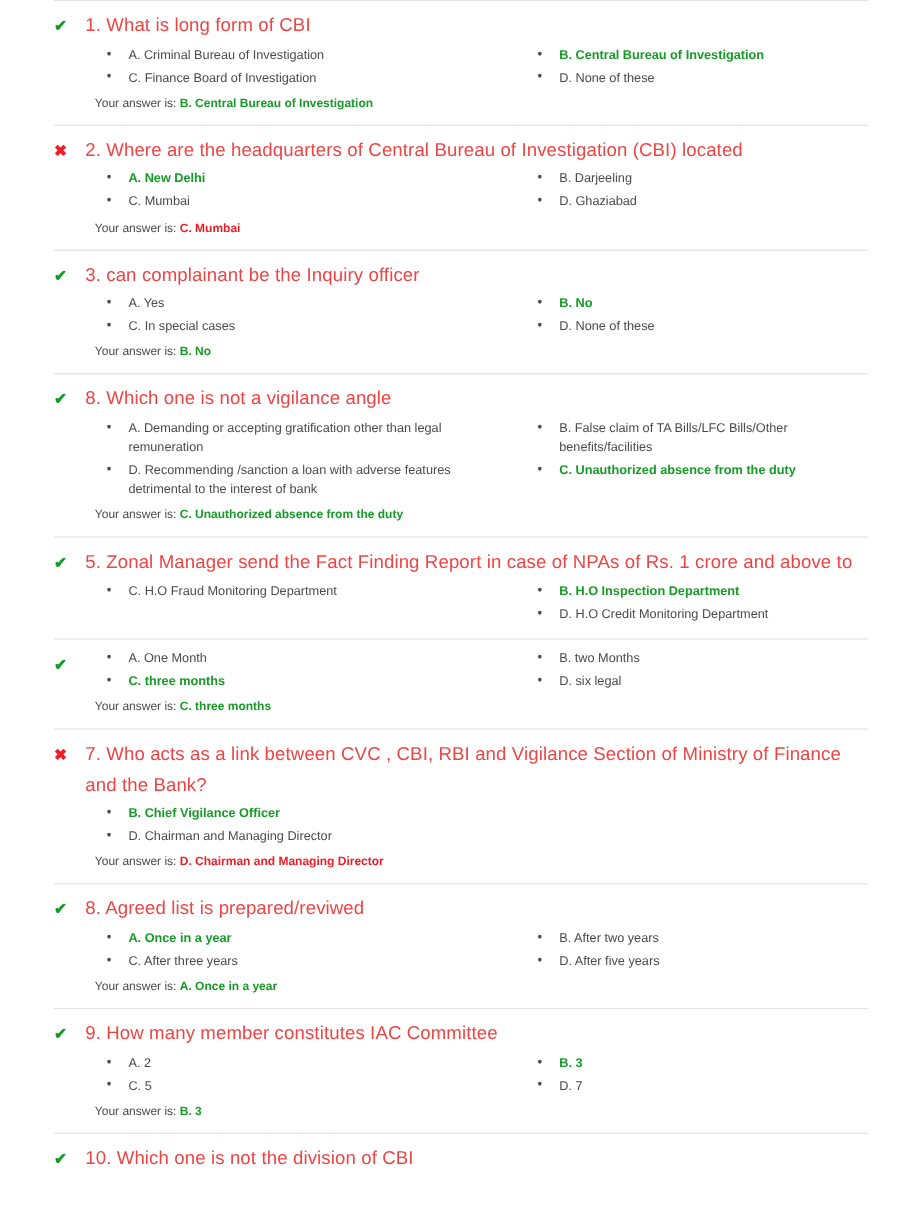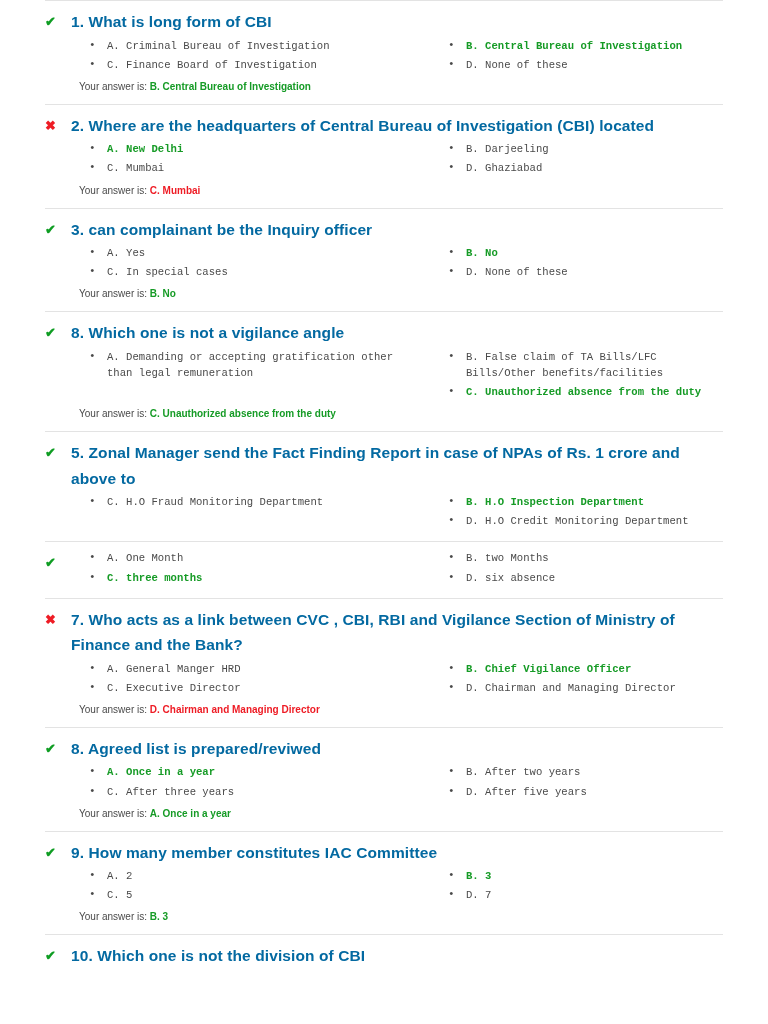--- a/index.html
+++ b/index.html
@@ -46,43 +46,42 @@
   .status-icon.incorrect { color: #ee1c25; }
 
   .q-body {
     flex: 1 1 auto;
     min-width: 0;
   }
 
   .q-title {
     font-size: 15.5px;
     line-height: 1.65;
-    color: #0369a1;
+    color: #ef4444;
     letter-spacing: .1px;
     margin: 0 0 3px 0;
-    font-weight: bold;
+    font-weight: normal;
   }
 
   .options {
     display: flex;
     width: 100%;
   }
   .opt-col {
     box-sizing: border-box;
   }
   .opt-col.left  { flex: 0 0 359px; max-width: 359px; padding-right: 6px; }
   .opt-col.right { flex: 1 1 auto; }
 
   .option {
     position: relative;
     font-size: 10.6px;
     line-height: 1.52;
     color: #4a4a4a;
     padding: 0 0 3px 36px;
-    font-family: Liberation Mono, monospace;
   }
   .option::before {
     content: "\2022";
     position: absolute;
     left: 18px;
     top: -1px;
     font-size: 11px;
     color: #4a4a4a;
     line-height: 1.52;
   }
@@ -161,20 +160,21 @@
       </div>
     </div>
     <div class="divider"></div>
     <div class="question-block">
       <div class="status-icon correct">✔</div>
       <div class="q-body">
         <div class="q-title">8. Which one is not a vigilance angle</div>
         <div class="options">
           <div class="opt-col left">
             <div class="option">A. Demanding or accepting gratification other than legal remuneration</div>
+            <div class="option">D. Recommending /sanction a loan with adverse features detrimental to the interest of bank</div>
           </div>
           <div class="opt-col right">
             <div class="option">B. False claim of TA Bills/LFC Bills/Other benefits/facilities</div>
             <div class="option correct-opt">C. Unauthorized absence from the duty</div>
           </div>
         </div>
         <div class="your-answer"><span>Your answer is:</span> <span class="val right-ans">C. Unauthorized absence from the duty</span></div>
       </div>
     </div>
     <div class="divider"></div>
@@ -197,35 +197,32 @@
     <div class="question-block">
       <div class="status-icon correct">✔</div>
       <div class="q-body">
         <div class="options">
           <div class="opt-col left">
             <div class="option">A. One Month</div>
             <div class="option correct-opt">C. three months</div>
           </div>
           <div class="opt-col right">
             <div class="option">B. two Months</div>
-            <div class="option">D. six absence</div>
-          </div>
-        </div>
+            <div class="option">D. six legal</div>
+          </div>
+        </div>
+        <div class="your-answer"><span>Your answer is:</span> <span class="val right-ans">C. three months</span></div>
       </div>
     </div>
     <div class="divider"></div>
     <div class="question-block">
       <div class="status-icon incorrect">✖</div>
       <div class="q-body">
         <div class="q-title">7. Who acts as a link between CVC , CBI, RBI and Vigilance Section of Ministry of Finance and the Bank?</div>
         <div class="options">
-          <div class="opt-col left">
-            <div class="option">A. General Manger HRD</div>
-            <div class="option">C. Executive Director</div>
-          </div>
           <div class="opt-col right">
             <div class="option correct-opt">B. Chief Vigilance Officer</div>
             <div class="option">D. Chairman and Managing Director</div>
           </div>
         </div>
         <div class="your-answer"><span>Your answer is:</span> <span class="val wrong-ans">D. Chairman and Managing Director</span></div>
       </div>
     </div>
     <div class="divider"></div>
     <div class="question-block">

